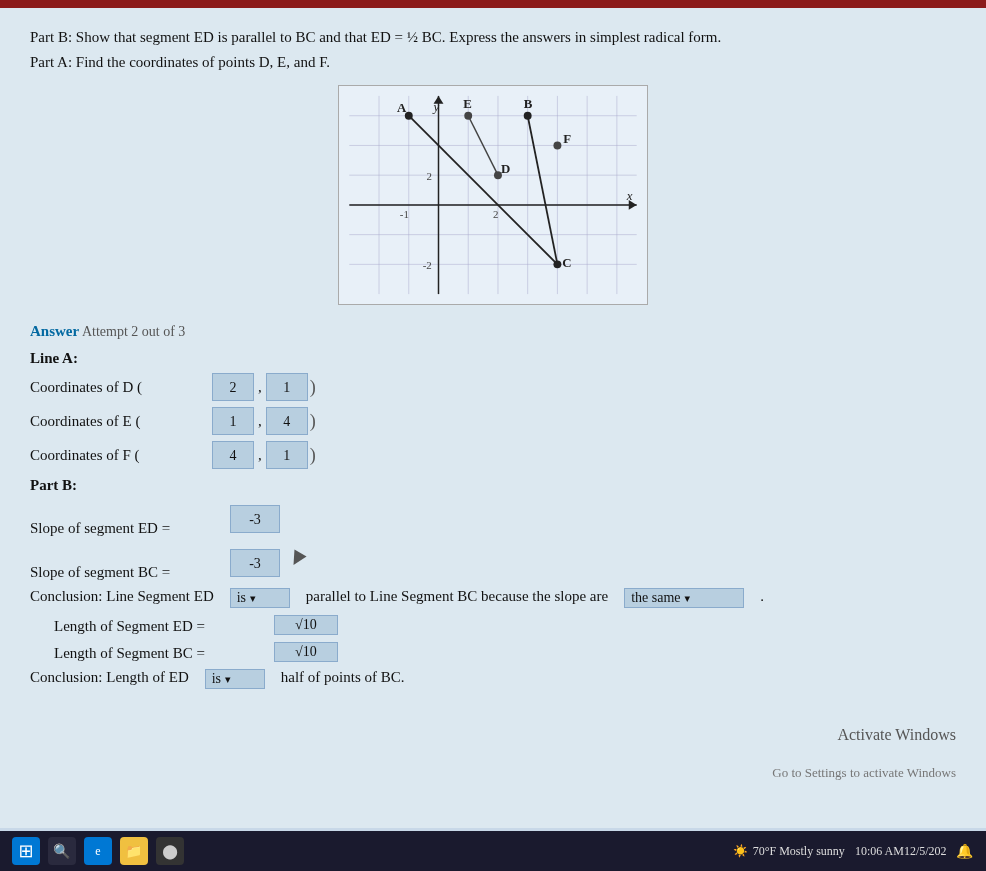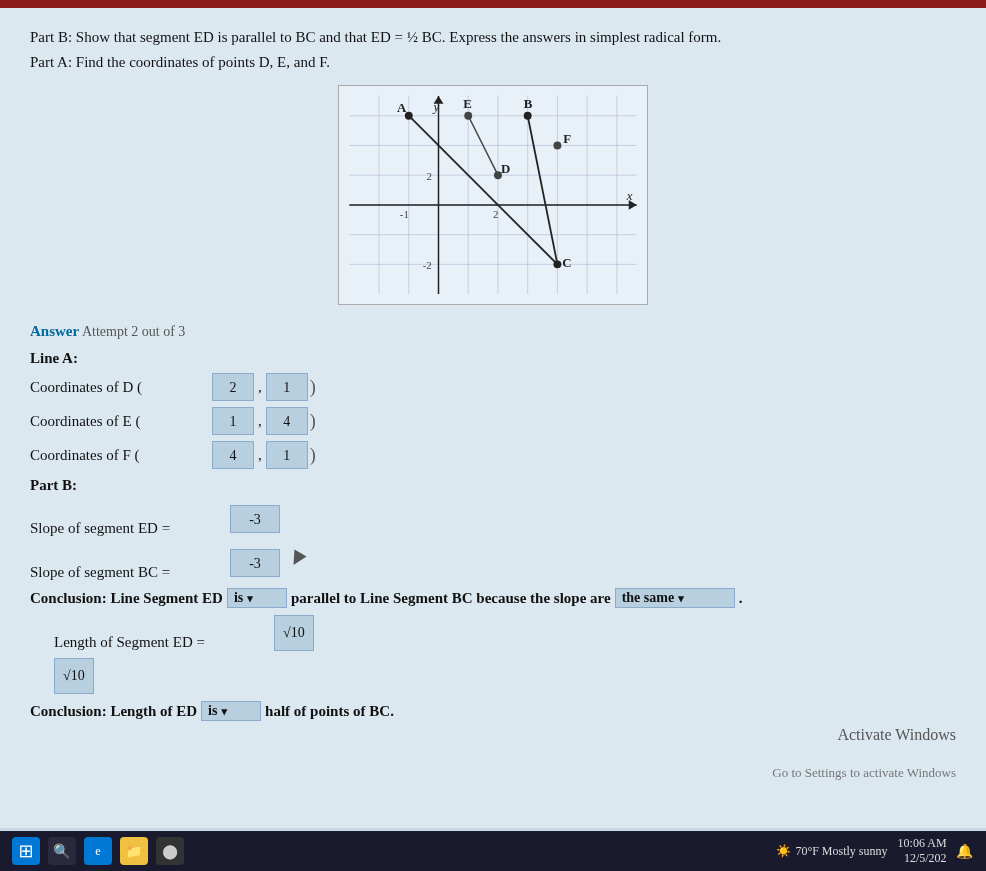--- a/index.html
+++ b/index.html
@@ -100,27 +100,26 @@
       background: #b8cfe0;
       border: 1px solid #8aabcc;
       text-align: center;
       line-height: 28px;
       font-size: 14px;
       color: #111;
       padding: 0 6px;
     }
     .conclusion-row {
       display: flex;
-      align-items: center;
+      align-items: flex-start;
       margin-bottom: 7px;
       font-size: 15px;
       color: #111;
       flex-wrap: wrap;
-      gap: 4px;
-      font-weight: bold;
+      gap: 16px;
     }
     .select-box {
       display: inline-flex;
       align-items: center;
       height: 20px;
       background: #b8cfe0;
       border: 1px solid #8aabcc;
       padding: 0 6px;
       font-size: 14px;
       color: #111;
@@ -139,24 +138,24 @@
       align-items: flex-end;
       margin-bottom: 7px;
       font-size: 15px;
       color: #111;
       margin-left: 24px;
     }
     .length-row span.label { min-width: 220px; }
     .sqrt-box {
       display: inline-flex;
       align-items: center;
-      height: 36px;
+      height: 20px;
       background: #b8cfe0;
       border: 1px solid #8aabcc;
-      padding: 0 8px;
+      padding: 0 20px;
       font-size: 14px;
       color: #111;
     }
     .activate-windows {
       position: absolute;
       right: 30px;
       bottom: 90px;
       text-align: right;
     }
     .activate-windows .aw-title {
@@ -342,20 +341,21 @@
     </div>
 
     <div class="length-row">
       <span class="label">Length of Segment ED =</span>
       <span class="sqrt-box">
         <span>√10</span>
       </span>
     </div>
 
     <div class="length-row">
+      <span class="label">Length of Segment BC =</span>
       <span class="sqrt-box">
         <span>√10</span>
       </span>
     </div>
 
     <div class="conclusion-row">
       <span>Conclusion: Length of ED</span>
       <span class="select-box">is</span>
       <span>half of points of BC.</span>
     </div>
@@ -374,19 +374,19 @@
     <div class="taskbar-icon" style="background:#2a2a3e; color:#aaa;">🔍</div>
     <div class="taskbar-icon" style="background:#0078d4; color:#fff; font-size:12px;">e</div>
     <div class="taskbar-icon" style="background:#f0c040; color:#fff; font-size:14px;">📁</div>
     <div class="taskbar-icon" style="background:#333; color:#ccc; font-size:14px;">⬤</div>
   </div>
   <div class="taskbar-right">
     <div class="weather-info">
       <span>☀️</span>
       <span>70°F Mostly sunny</span>
     </div>
-    <div style="display:flex; flex-direction:column; align-items:flex-end;">
+    <div style="display:flex; flex-direction:row; align-items:flex-end;">
       <span class="time-display">10:06 AM</span>
       <span class="time-display">12/5/202</span>
     </div>
     <span style="color:#aaa; font-size:14px;">🔔</span>
   </div>
 </div>
 
 </body></html>

